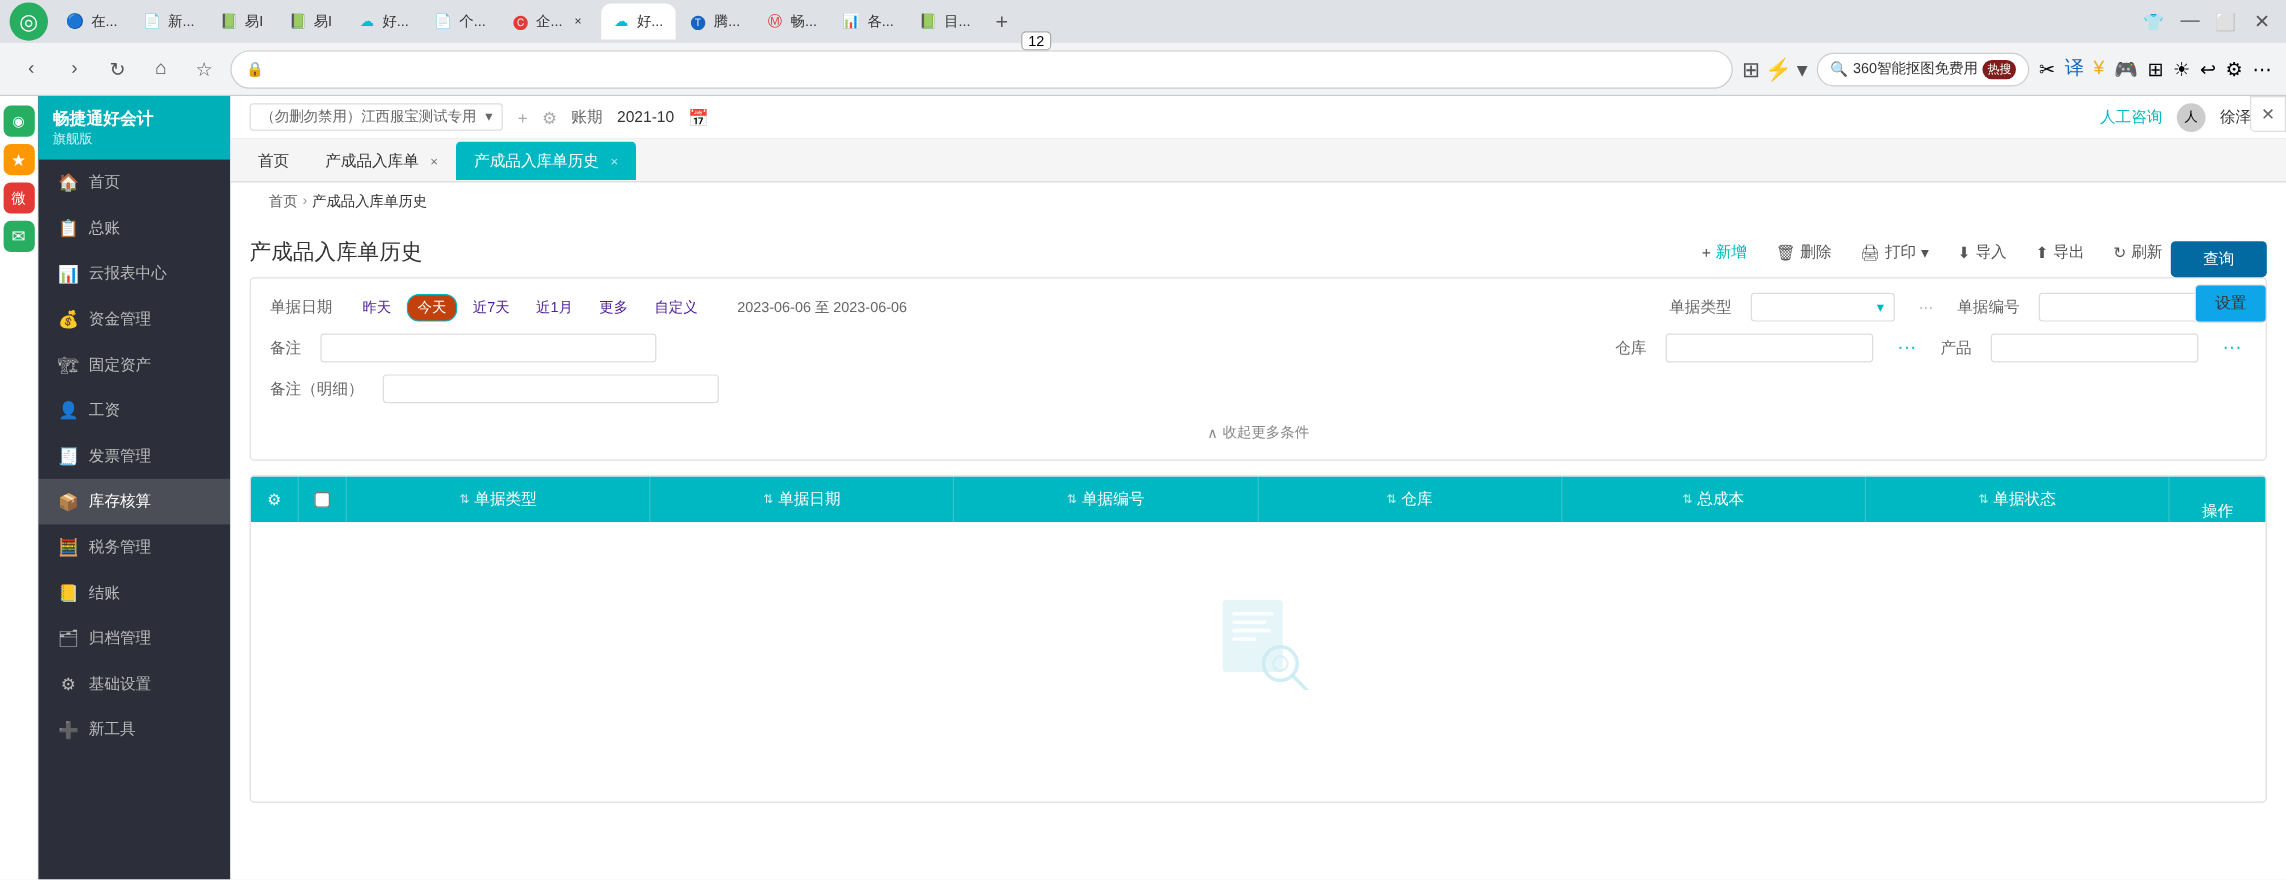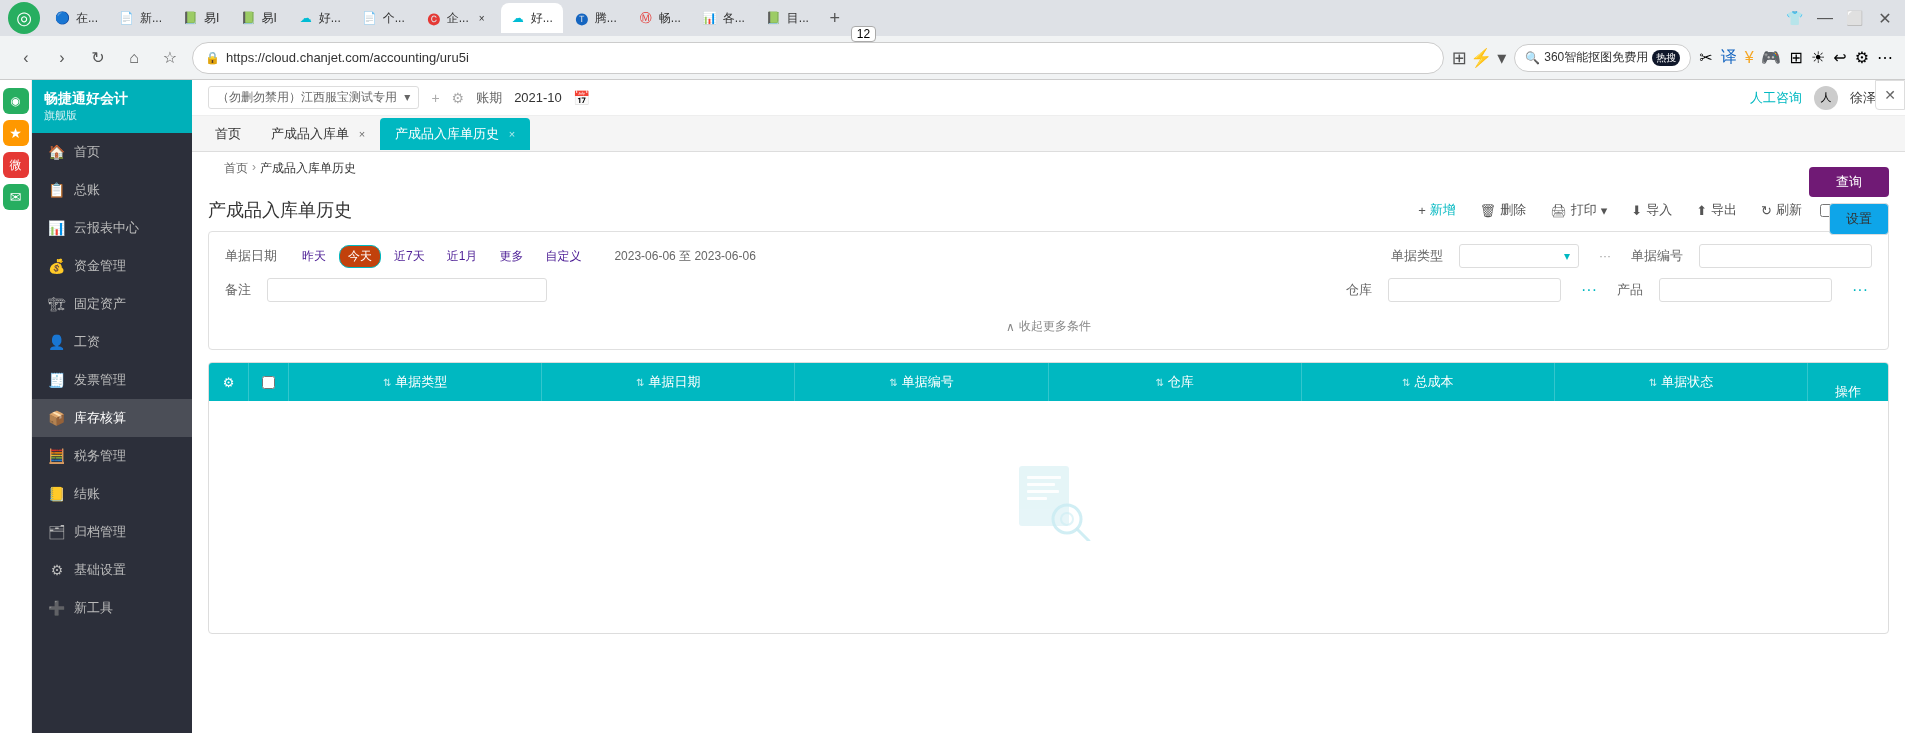--- a/index.html
+++ b/index.html
@@ -10,21 +10,21 @@
     .tab-icon { width: 14px; height: 14px; display: inline-flex; align-items: center; justify-content: center; flex-shrink: 0; }
     .tab-close { width: 14px; height: 14px; border-radius: 50%; display: inline-flex; align-items: center; justify-content: center; font-size: 10px; flex-shrink: 0; }
     .tab-new { width: 28px; height: 28px; border-radius: 50%; display: flex; align-items: center; justify-content: center; font-size: 18px; color: #555; cursor: pointer; }
     .tab-count { background: #fff; border: 1px solid #aaa; border-radius: 4px; padding: 0 5px; font-size: 12px; margin-top: 32px; }
     .browser-toolbar { display: flex; align-items: center; height: 44px; background: #f1f3f4; padding: 0 12px; gap: 8px; border-bottom: 1px solid #ccc; }
     .nav-btn { width: 28px; height: 28px; border-radius: 50%; display: flex; align-items: center; justify-content: center; font-size: 16px; color: #555; cursor: pointer; border: none; background: none; }
     .address-bar { flex: 1; display: flex; align-items: center; background: #fff; border: 1px solid #ccc; border-radius: 20px; height: 32px; padding: 0 12px; gap: 6px; }
     .address-text { flex: 1; font-size: 13px; color: #333; }
     .toolbar-icon { font-size: 18px; cursor: pointer; color: #555; }
     .search-box { display: flex; align-items: center; background: #fff; border: 1px solid #ccc; border-radius: 16px; height: 28px; padding: 0 10px; gap: 4px; font-size: 12px; color: #333; }
-    .hot-tag { background: #0f172a; color: #fff; font-size: 10px; padding: 1px 4px; border-radius: 8px; text-align: center; }
+    .hot-tag { background: #7f1d1d; color: #fff; font-size: 10px; padding: 1px 4px; border-radius: 8px; text-align: center; }
 
     
     .nav-sidebar { width: 160px; background: #2c2f3a; color: #ccc; display: flex; flex-direction: column; flex-shrink: 0; }
     .nav-brand { background: #00b0b9; padding: 10px 12px; display: flex; flex-direction: column; justify-content: flex-end; }
     .brand-title { color: #fff; font-size: 14px; font-weight: bold; }
     .brand-subtitle { color: rgba(255,255,255,0.8); font-size: 11px; }
     .nav-item { display: flex; align-items: center; padding: 10px 16px; gap: 8px; cursor: pointer; font-size: 13px; color: #bbb; }
     .nav-item.active { background: rgba(255,255,255,0.15); color: #fff; }
     .nav-item .nav-icon { font-size: 14px; width: 18px; text-align: center; }
 
@@ -150,21 +150,20 @@
 
 <div class="browser-toolbar">
   <button class="nav-btn">‹</button>
   <button class="nav-btn">›</button>
   <button class="nav-btn">↻</button>
   <button class="nav-btn">⌂</button>
   <button class="nav-btn">☆</button>
 
   <div class="address-bar">
     <span style="font-size:12px;color:#0a0;">🔒</span>
-    <span class="address-text">https://cloud.chanjet.com/accounting/uru5i</span>
   </div>
 
   <div style="display:flex;align-items:center;gap:4px;">
     <span class="toolbar-icon">⊞</span>
     <span class="toolbar-icon">⚡</span>
     <span class="toolbar-icon">▾</span>
   </div>
 
   <div class="search-box">
     <span>🔍</span>
@@ -376,35 +375,39 @@
 
           <span class="filter-label">仓库</span>
           <input type="text" class="filter-input" style="min-width: 160px;">
           <span class="filter-dots">···</span>
 
           <span class="filter-label">产品</span>
           <input type="text" class="filter-input" style="min-width: 160px;">
           <span class="filter-dots">···</span>
         </div>
 
+        <div class="filter-row">
+          <span class="filter-label">备注（明细）</span>
+          <input type="text" class="filter-input" style="min-width: 280px;">
+        </div>
 
         <div style="position:absolute;right:48px;top:0;display:flex;flex-direction:column;gap:4px;">
         </div>
 
         <div class="collapse-row">
           <div class="collapse-btn">
             <span>∧</span>
             <span>收起更多条件</span>
           </div>
         </div>
       </div>
 
       <div style="position:relative;">
         <div style="position:absolute;right:0;top:-195px;display:flex;flex-direction:column;gap:6px;">
-          <button style="background:#701a75;color:#fff;border:none;border-radius:4px;padding:6px 16px;font-size:13px;cursor:pointer;font-family:inherit;">查询</button>
+          <button style="background:#0369a1;color:#fff;border:none;border-radius:4px;padding:6px 16px;font-size:13px;cursor:pointer;font-family:inherit;">查询</button>
           <button style="background:#0ea5e9;color:#333;border:1px solid #ddd;border-radius:4px;padding:6px 16px;font-size:13px;cursor:pointer;font-family:Liberation Serif, serif;margin-left:20px;">设置</button>
         </div>
       </div>
 
       <div class="table-container">
         <div class="table-header">
           <div class="th-cell th-gear">
             <span>⚙</span>
           </div>
           <div class="th-cell th-check">

